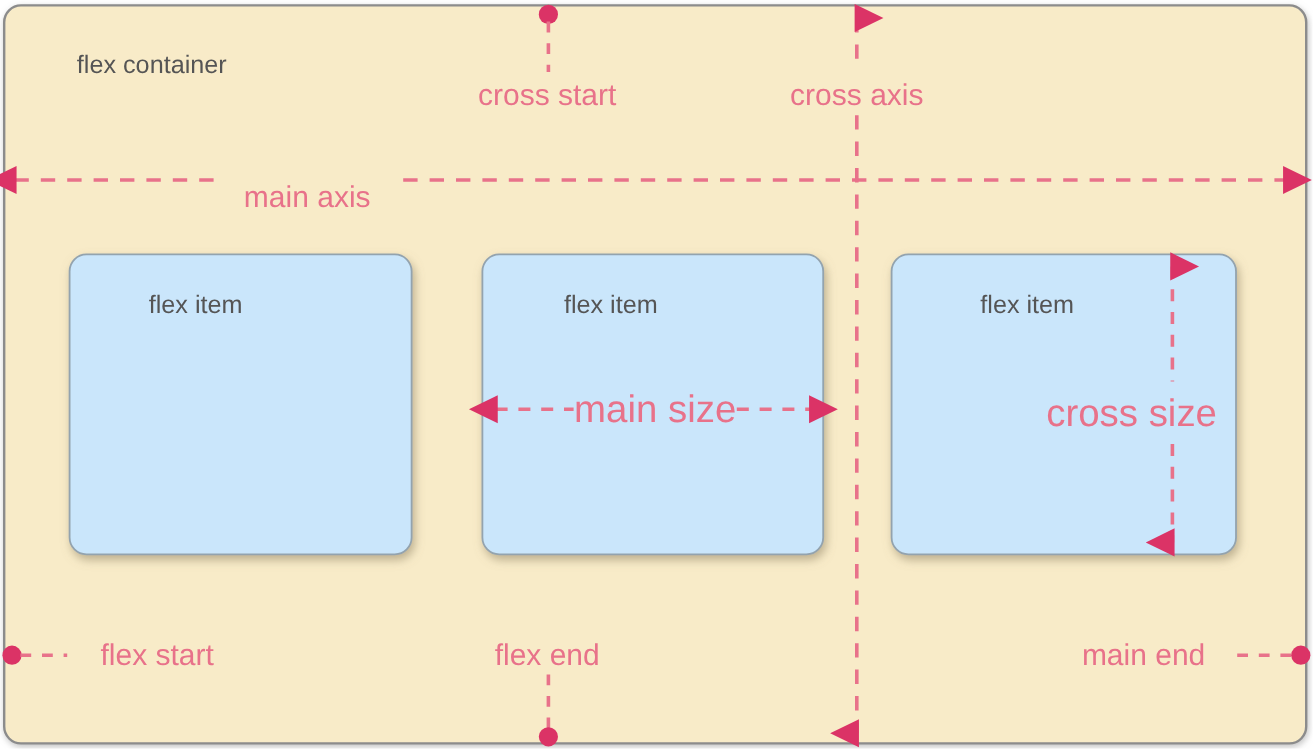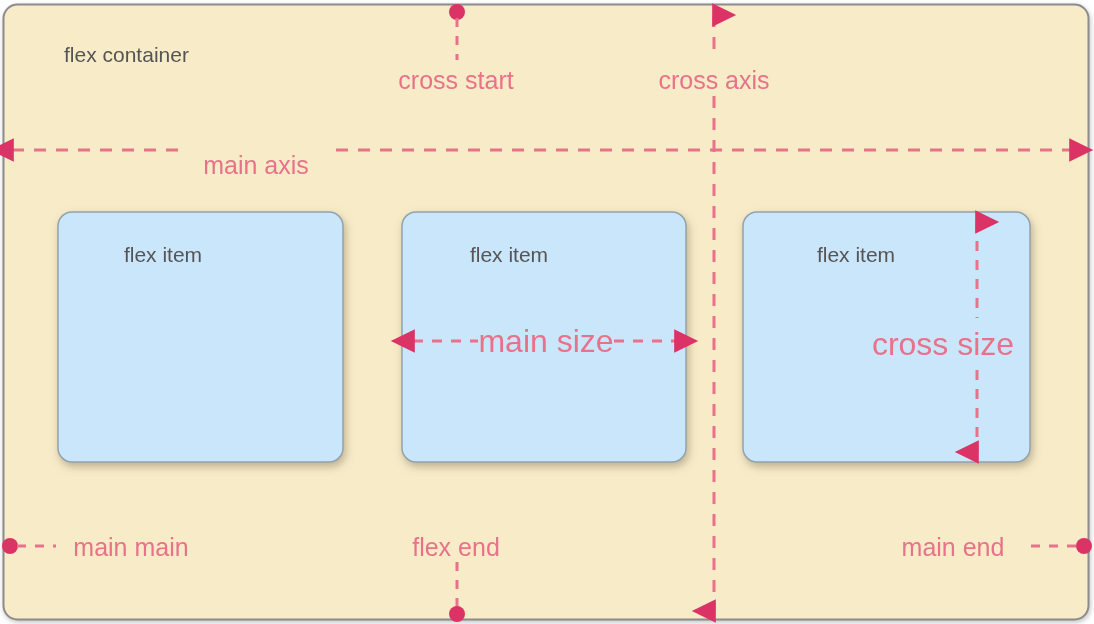--- a/index.html
+++ b/index.html
@@ -139,21 +139,21 @@
   <div class="lbl lbl-dark center-xy" style="left:856px; top:254px;">flex item</div>
 
   <div class="lbl lbl-axis center-xy" style="left:256px; top:165px;">main axis</div>
 
   <div class="lbl lbl-axis center-xy" style="left:456px; top:80px;">cross start</div>
 
   <div class="lbl lbl-axis center-xy" style="left:714px; top:80px;">cross axis</div>
 
   <div class="lbl lbl-axis center-xy" style="left:456px; top:547px;">flex end</div>
 
-  <div class="lbl lbl-axis center-xy" style="left:131px; top:547px;">main main</div>
+  <div class="lbl lbl-axis center-xy" style="left:131px; top:547px;">flex start</div>
 
   <div class="lbl lbl-axis center-xy" style="left:953px; top:547px;text-align:center;">main end</div>
 
   <div class="lbl lbl-size center-xy" style="left:546px; top:341px;">main size</div>
 
   <div class="lbl lbl-size center-xy" style="left:927px; top:344px;margin-left:16px;">cross size</div>
 
 </div>
 
 </body></html>

